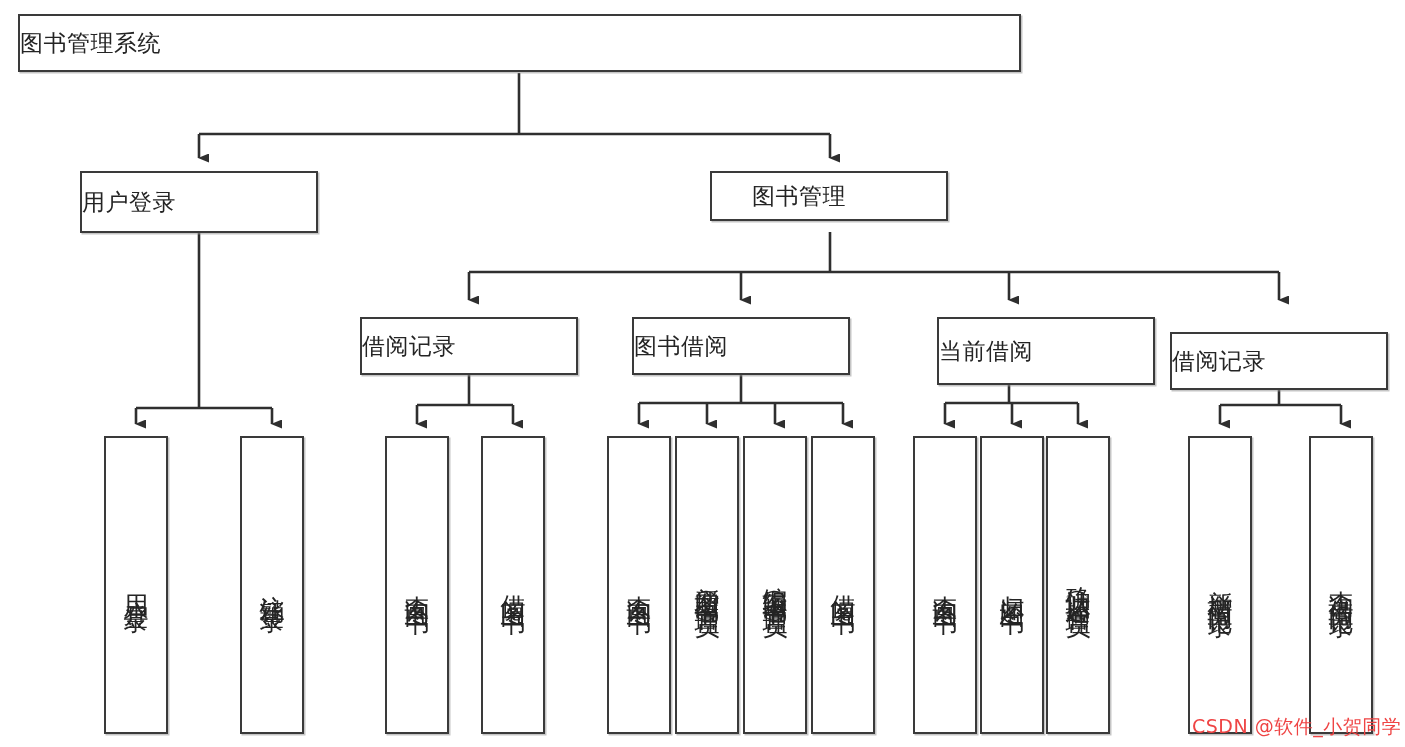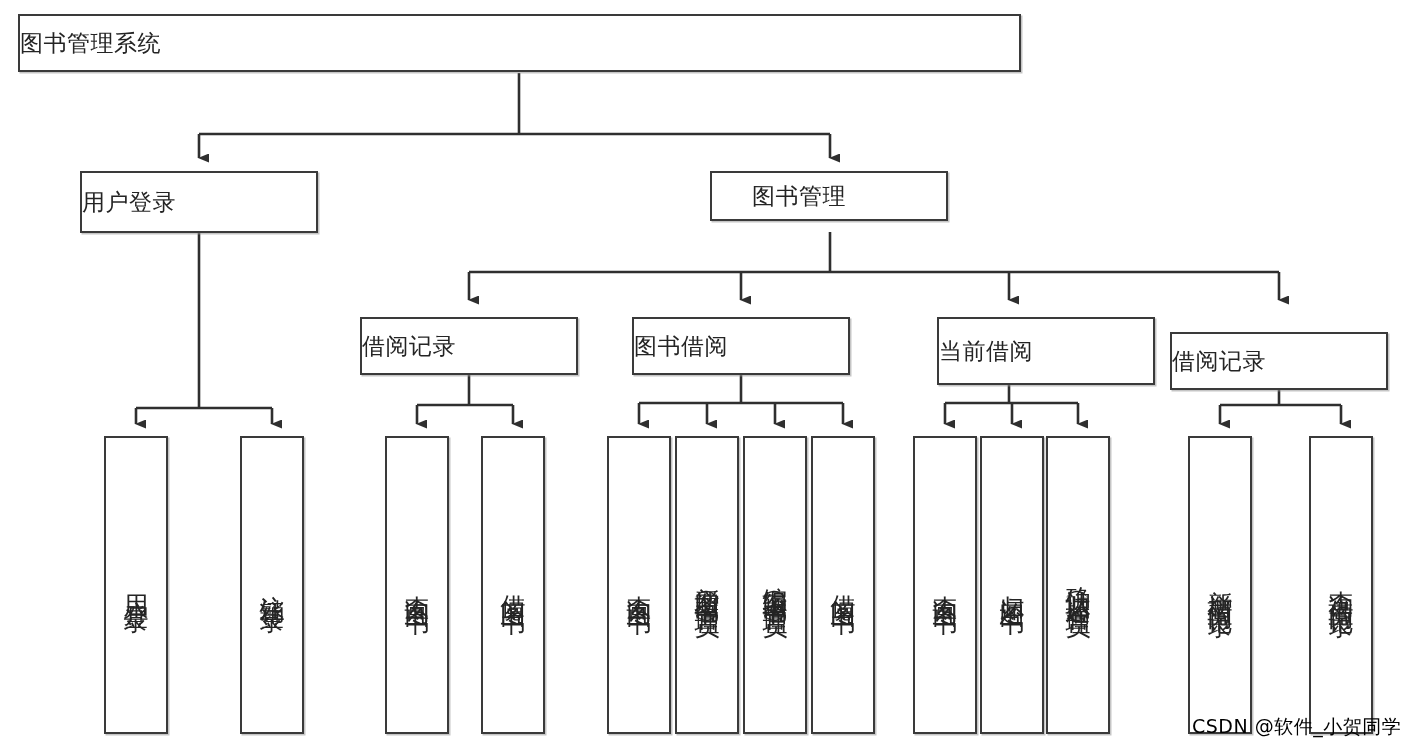--- a/index.html
+++ b/index.html
@@ -66,21 +66,21 @@
     white-space: nowrap;
     text-align: center;
   }
   .node.vert.tall-label .node-label {
     letter-spacing: 4px;
     font-size: 25px;
   }
   .watermark {
     position: absolute;
     font-size: 19px;
-    color: #000000;
+    color: #ef4444;
     white-space: nowrap;
     z-index: 5;
     letter-spacing: 0.5px;
   }
 </style>
 </head>
 <body>
 
 <div id="canvas">
 

